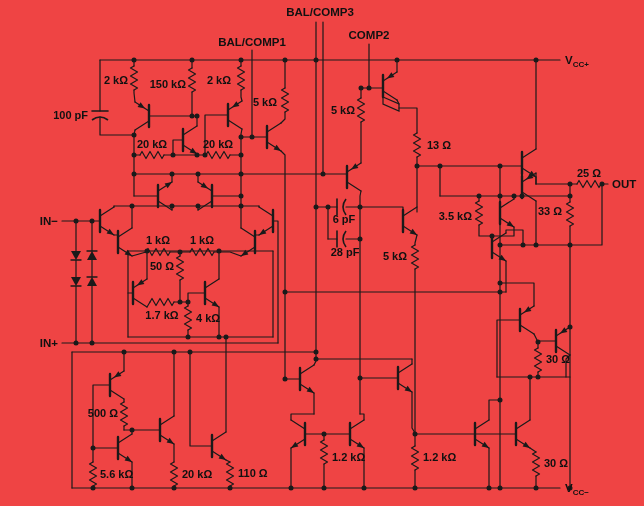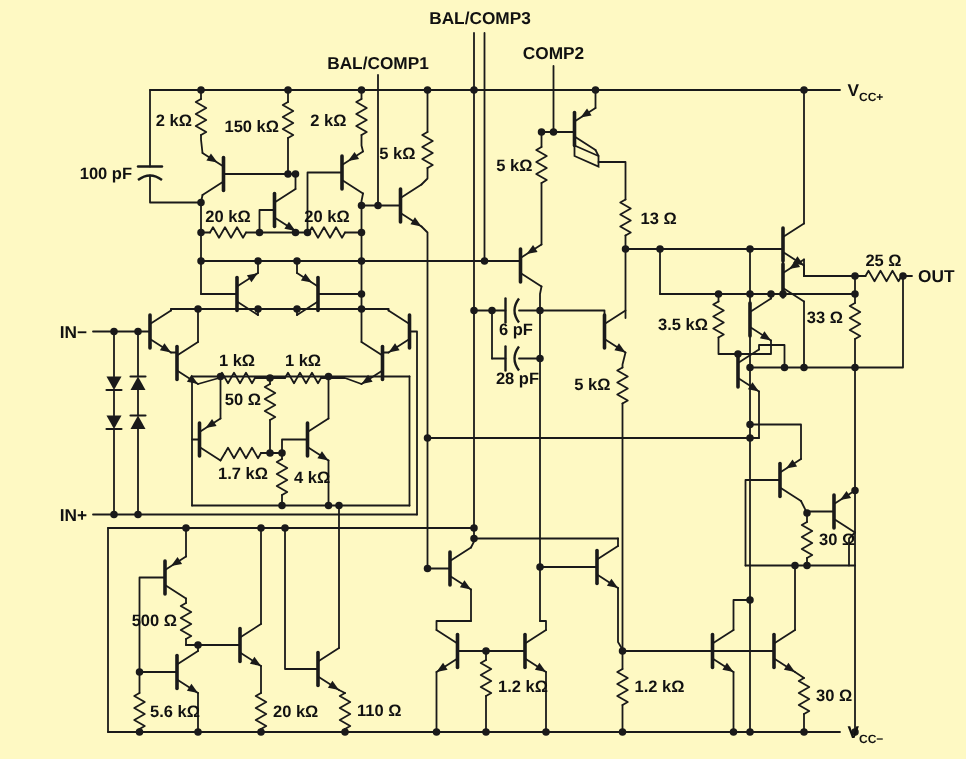--- a/index.html
+++ b/index.html
@@ -1,16 +1,16 @@
 <!DOCTYPE html>
 <html><head>
 <meta charset="utf-8">
 <style>
   html,body{margin:0;padding:0;background:#ffffff;}
-  .stage{position:relative;width:644px;height:506px;background:#fef9c3;overflow:hidden;}
+  .stage{position:relative;width:644px;height:506px;background:#ef4444;overflow:hidden;}
   svg{display:block;}
   text{font-family:"Liberation Sans","DejaVu Sans",sans-serif;font-weight:bold;fill:#111;font-size:11px;}
   text.pin{font-size:11.5px;}
   tspan.sub{font-size:8px;}
 </style>
 </head>
 <body>
 
 <div class="stage">
 <svg width="644" height="506" viewBox="0 0 644 506">

